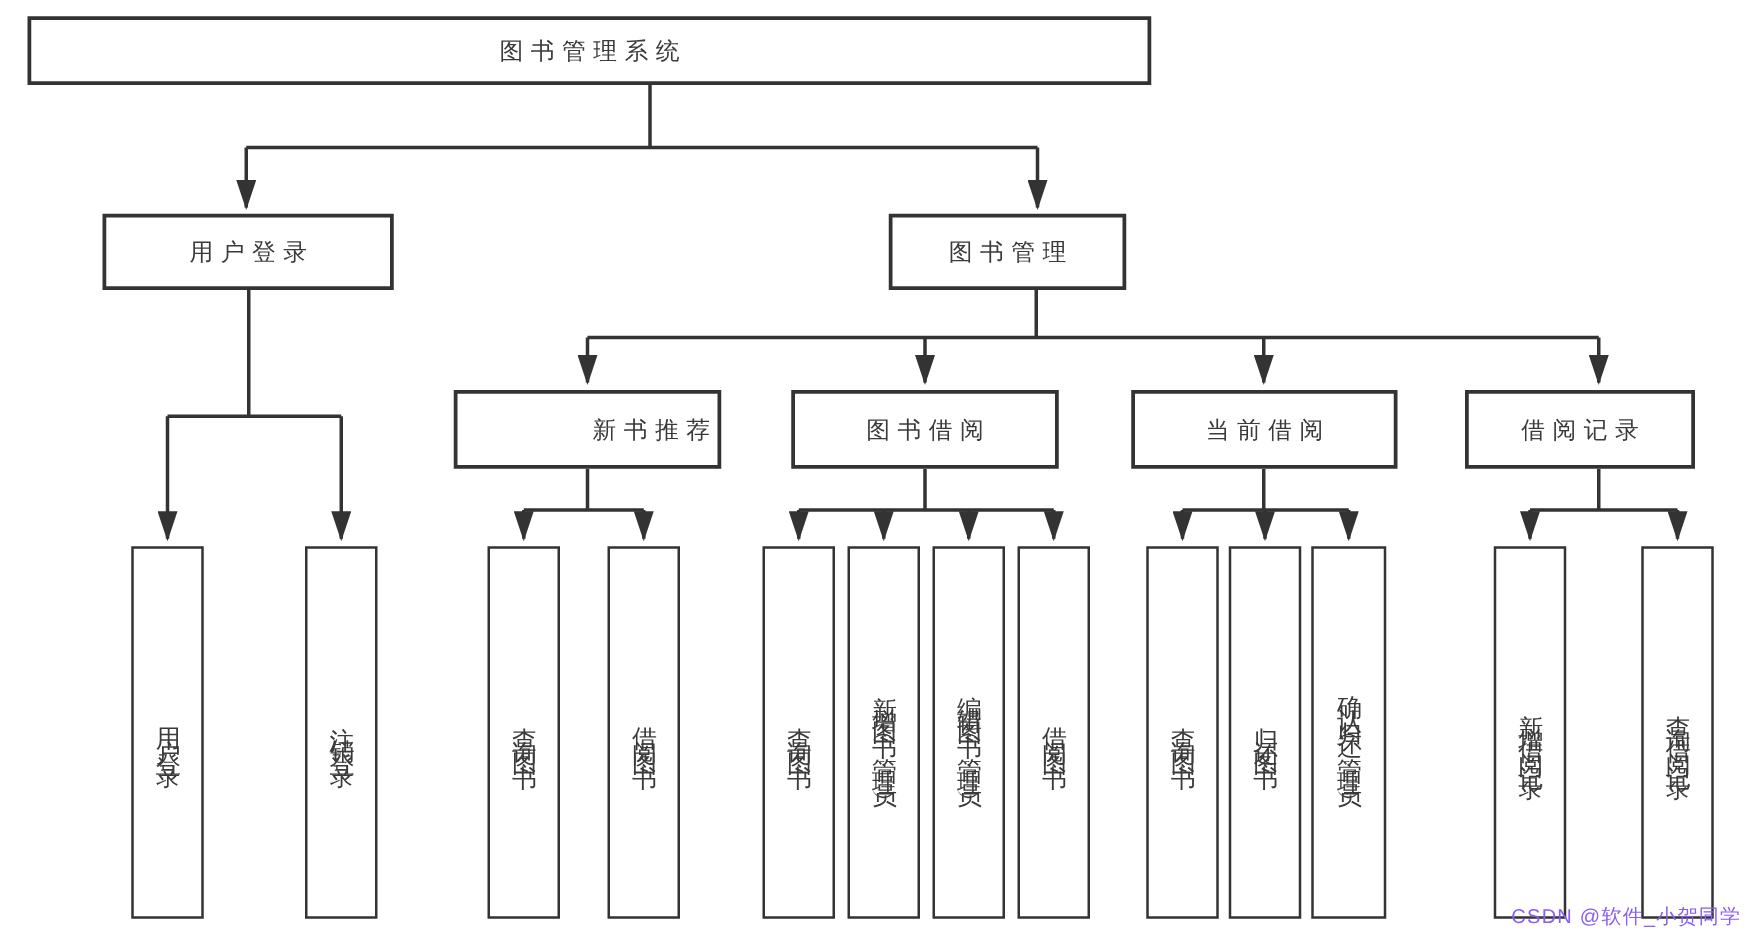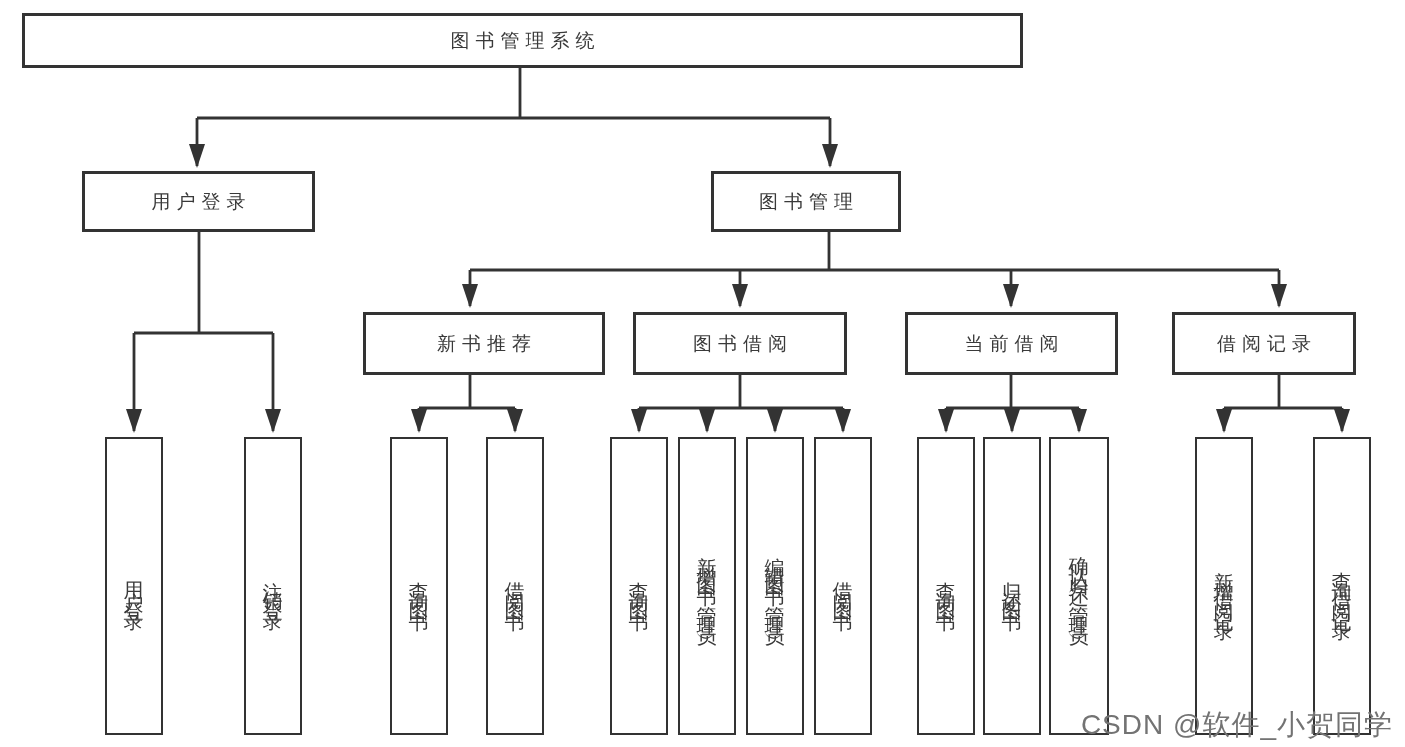--- a/index.html
+++ b/index.html
@@ -31,25 +31,25 @@
     justify-content: center;
     color: #3a3a3a;
     z-index: 1;
   }
   .hlabel {
     font-size: 19px;
     letter-spacing: 6px;
     white-space: nowrap;
     text-indent: 6px;
   }
-  .root  { left: 22px;  top: 13px;  width: 1001px; height: 55px; }
+  .root  { left: 22px;  top: 13px;  width: 899px; height: 55px; }
   .lvl2a { left: 82px;  top: 171px; width: 233px;  height: 61px; }
   .lvl2b { left: 711px; top: 171px; width: 190px;  height: 61px; }
   .lvl3  { top: 312px; height: 63px; }
-  .sec0 { left: 363px;  width: 242px; }
+  .sec0 { left: 363px;  width: 214px; justify-content: flex-end; }
   .sec1 { left: 633px;  width: 214px; }
   .sec2 { left: 905px;  width: 213px; align-items: center; }
   .sec3 { left: 1172px; width: 184px; }
   .leaf {
     top: 437px;
     height: 298px;
     width: 58px;
     border-width: 2.5px;
   }
   .leaf span {
@@ -70,23 +70,23 @@
   .lf8  { left: 814px; }
   .lf9  { left: 917px; }
   .lf10 { left: 983px; }
   .lf11 { left: 1049px; width: 60px; }
   .lf12 { left: 1195px; }
   .lf13 { left: 1313px; }
   .watermark {
     position: absolute;
     right: 12px;
     bottom: 3px;
-    font-size: 28px;
+    font-size: 16px;
     letter-spacing: 1px;
-    color: #737373;
+    color: #8b5cf6;
     z-index: 3;
     white-space: nowrap;
   }
 </style>
 </head>
 <body>
 
 <div class="canvas">
 
   <svg class="connectors" width="1405" height="747" viewBox="0 0 1405 747">

